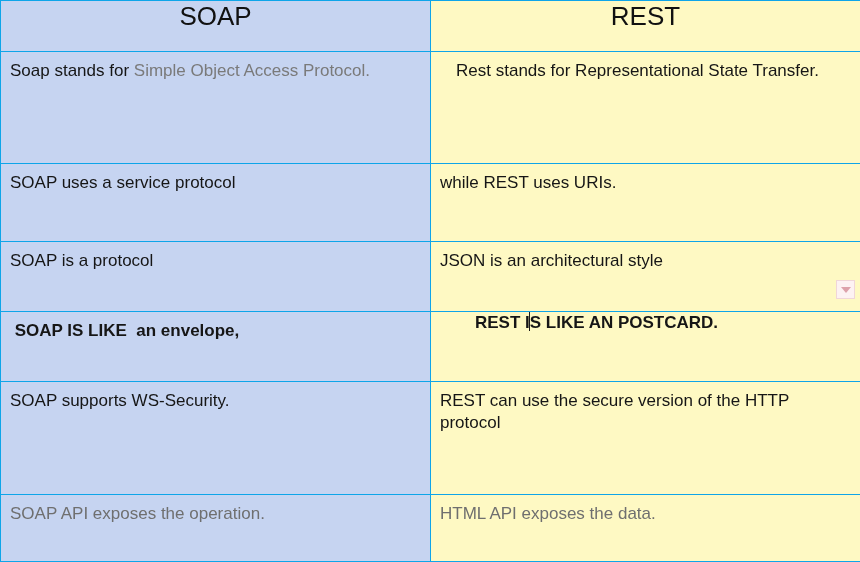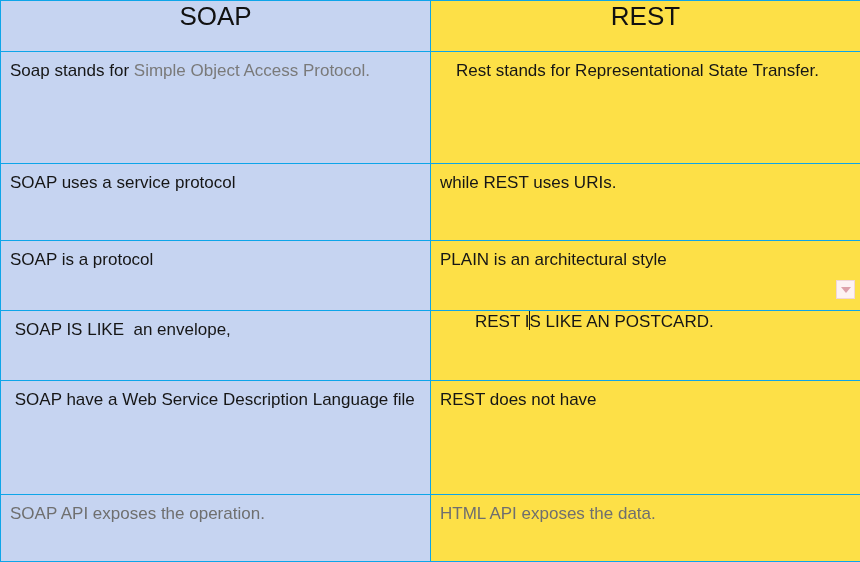--- a/index.html
+++ b/index.html
@@ -25,21 +25,21 @@
 
   #comparison-table th,
   #comparison-table td {
     border: 1px solid #0ea5e9;
     padding: 0;
     vertical-align: top;
     overflow: hidden;
   }
 
   th.soap-head, td.soap-cell { background: #c6d4f1; }
-  th.rest-head, td.rest-cell { background: #fde047; }
+  th.rest-head, td.rest-cell { background: #fef9c3; }
 
   th.soap-head, th.rest-head {
     height: 50px;
     text-align: center;
     vertical-align: middle;
     font-weight: normal;
     font-size: 26px;
     color: #111111;
   }
 
@@ -59,21 +59,21 @@
   }
   .cell-text.muted { color: #6f6f6f; }
   .frag-dark { color: #161616; }
   .frag-muted { color: #7a7a7a; }
 
   
   tr.r1 td { height: 66px; margin-left: 38px; }
   tr.r2 td { height: 45px; }
   tr.r3 td { height: 41px; margin-left: 37px; }
   tr.r4 td { height: 65px; }
-  tr.r5 td { height: 41px; }
+  tr.r5 td { height: 41px; font-weight: bold; }
   tr.r6 td { height: 63px; }
   tr.r7 td { height: 66px; }
   tr.r8 td { height: 67px; }
   tr.r9 td { height: 39px; }
 
   
   .caret-text { position: relative; display: inline; padding-left: 44px; }
   .text-caret {
     display: inline-block;
     width: 1px;
@@ -137,44 +137,44 @@
       <td class="rest-cell">
         <span class="cell-text">while REST uses URIs.</span>
       </td>
     </tr>
 
     <tr class="r3">
       <td class="soap-cell">
         <span class="cell-text">SOAP is a protocol</span>
       </td>
       <td class="rest-cell">
-        <span class="cell-text">PLAIN is an architectural style</span>
+        <span class="cell-text">JSON is an architectural style</span>
       </td>
     </tr>
 
 
     <tr class="r5">
       <td class="soap-cell">
         <span class="cell-text"> SOAP IS LIKE  an envelope,</span>
       </td>
       <td class="rest-cell">
         <span class="cell-text caret-text"><span>REST I</span><span class="text-caret"></span><span>S LIKE AN POSTCARD.</span></span>
       </td>
     </tr>
 
 
-
-    <tr class="r8">
+    <tr class="r7">
       <td class="soap-cell">
-        <span class="cell-text"> SOAP have a Web Service Description Language file</span>
+        <span class="cell-text">SOAP supports WS-Security.</span>
       </td>
       <td class="rest-cell">
-        <span class="cell-text">REST does not have</span>
+        <span class="cell-text">REST can use the secure version of the HTTP protocol</span>
       </td>
     </tr>
+
 
     <tr class="r9">
       <td class="soap-cell">
         <span class="cell-text muted">SOAP API exposes the operation.</span>
       </td>
       <td class="rest-cell">
         <span class="cell-text muted">HTML API exposes the data.</span>
       </td>
     </tr>
 

